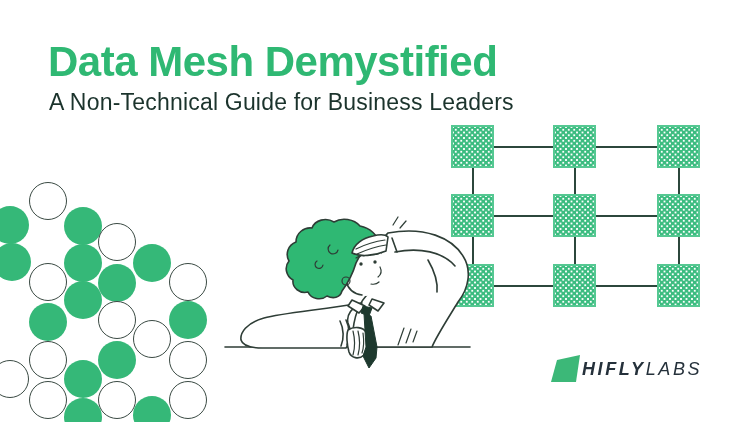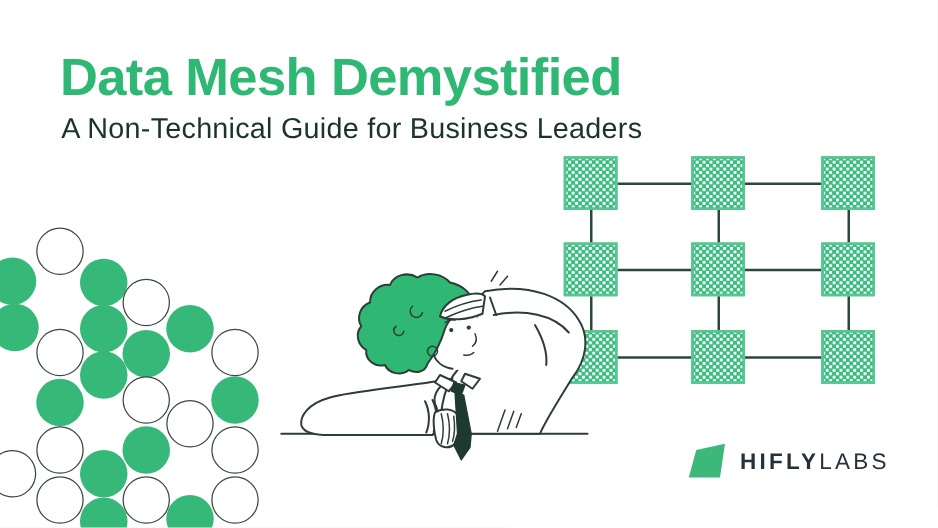--- a/index.html
+++ b/index.html
@@ -40,21 +40,21 @@
   .ln{fill:none; stroke:var(--ink); stroke-width:1.6; stroke-linecap:round; stroke-linejoin:round;}
   .th{fill:none; stroke:var(--ink); stroke-width:1.2; stroke-linecap:round;}
   .wh{fill:#ffffff; stroke:var(--ink); stroke-width:1.6; stroke-linecap:round; stroke-linejoin:round;}
   .whns{fill:#ffffff; stroke:none;}
   .hair{fill:var(--hair-green); stroke:var(--ink); stroke-width:1.6; stroke-linejoin:round;}
   .tiefill{fill:var(--tie-dark); stroke:var(--tie-dark); stroke-width:1; stroke-linejoin:round;}
   .dotf{fill:var(--ink); stroke:none;}
   
   #logo{
     position:absolute; left:549px; top:354px; z-index:3;
-    display:flex; align-items:center; gap:10px;
+    display:flex; align-items:center; font-style:italic;
   }
   .logo-text{font-size:18px; letter-spacing:2.6px; color:var(--logo-text); white-space:nowrap;}
   .logo-bold{font-weight:700;}
   .logo-light{font-weight:400;}
 </style>
 </head>
 <body>
 
 <div id="slide" style="background: rgb(255, 255, 255);">
 

